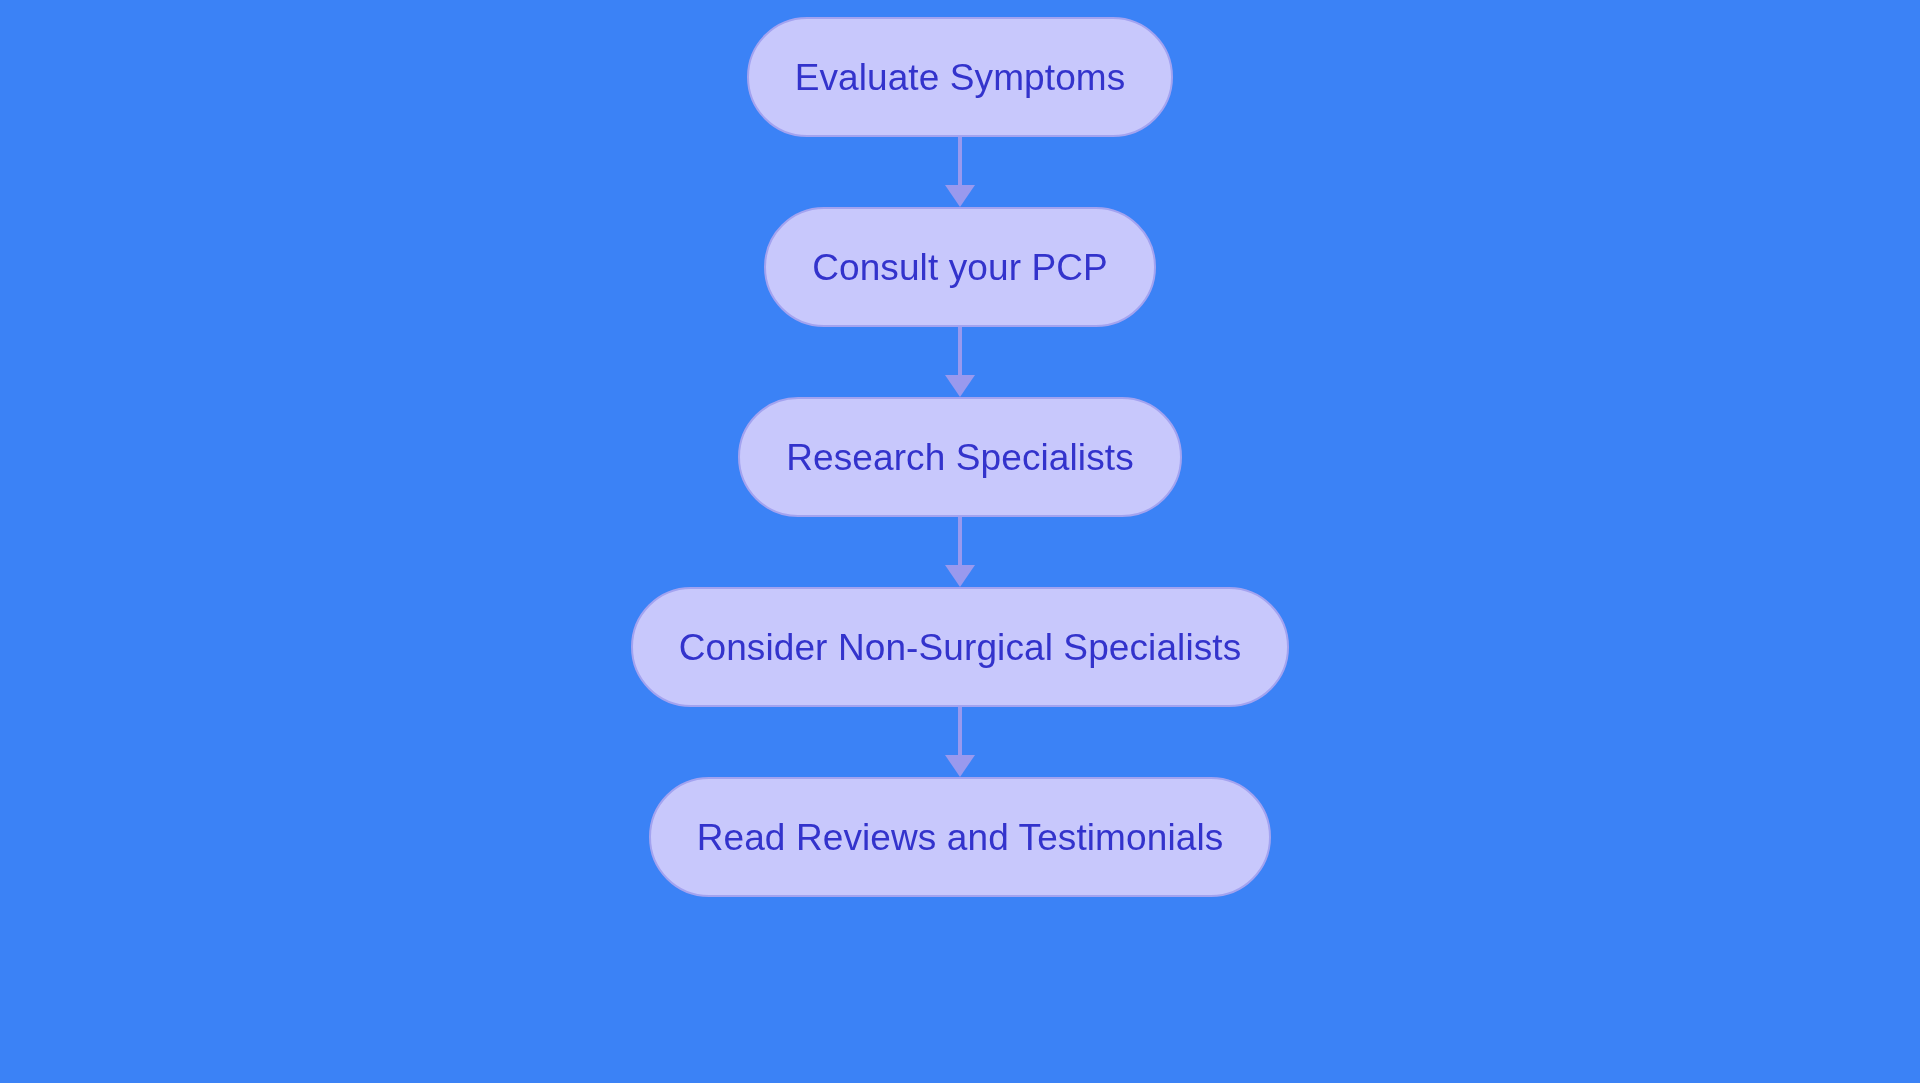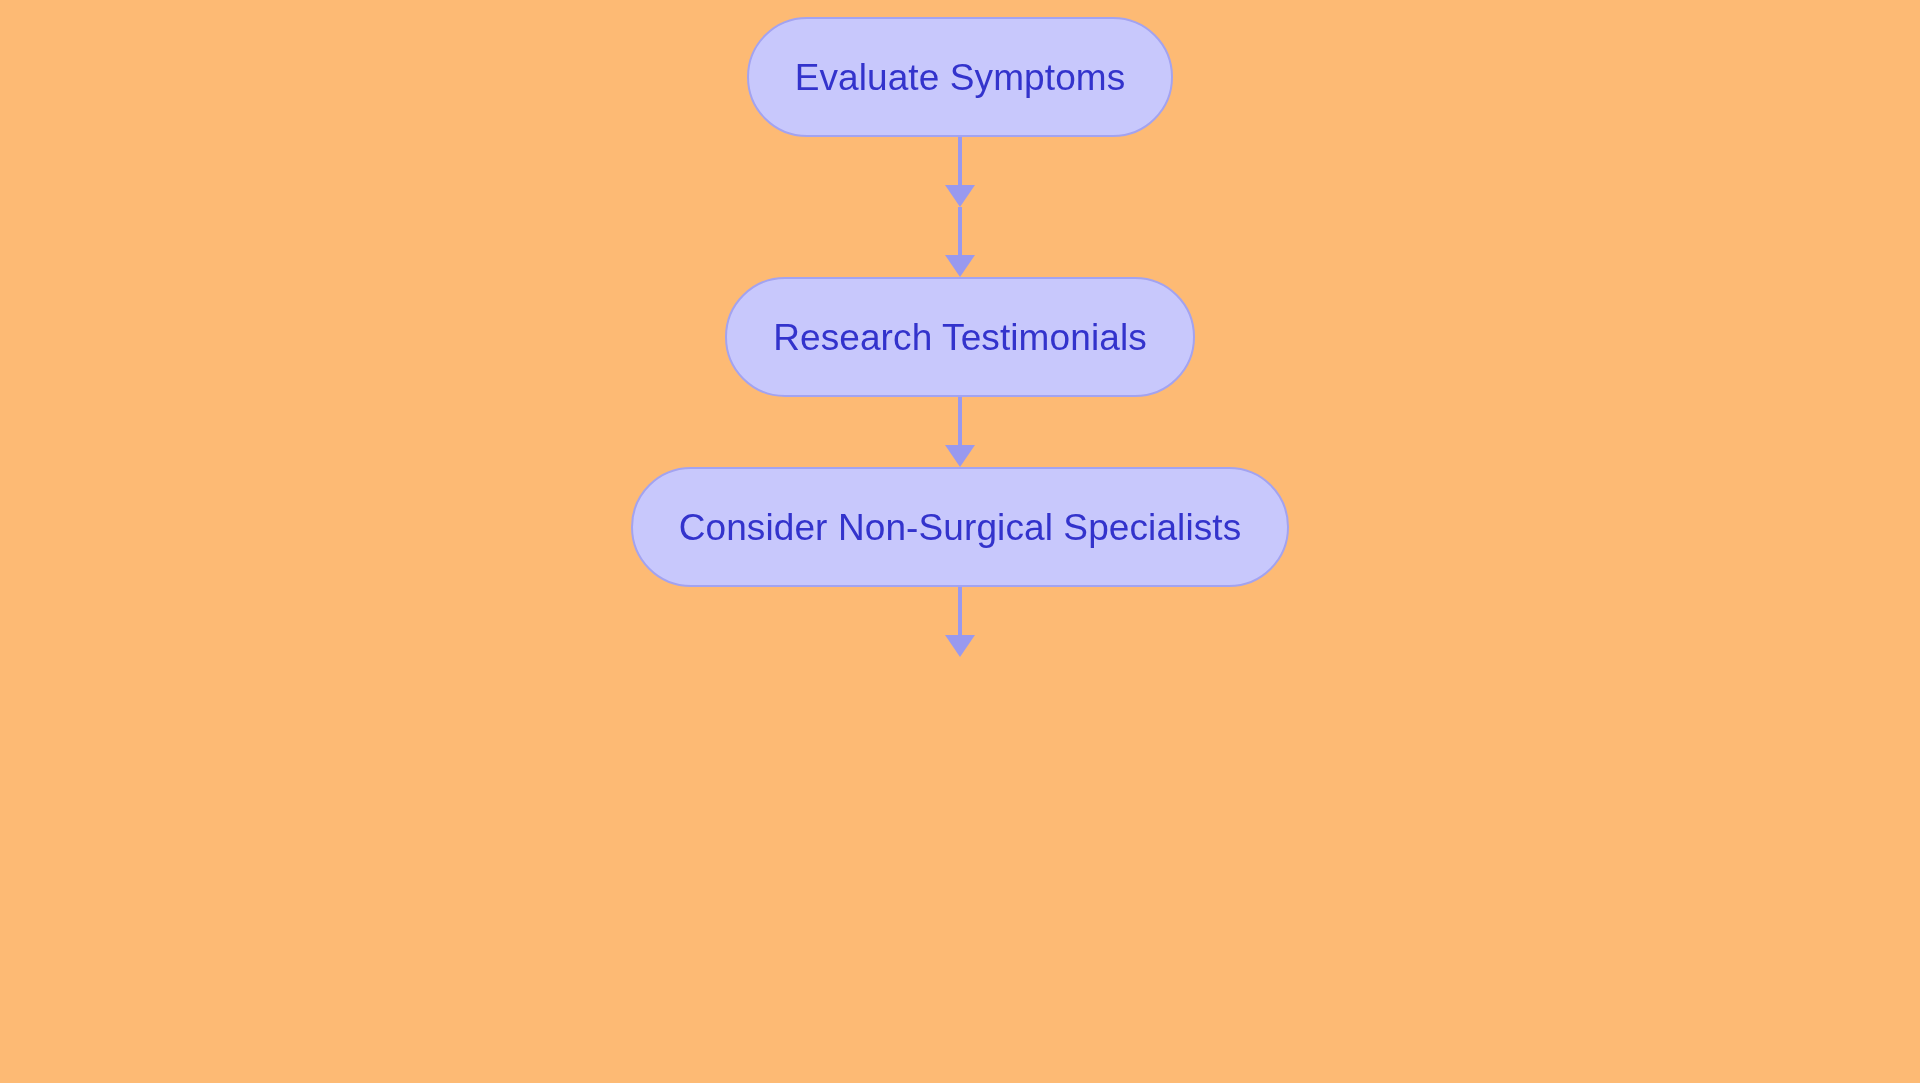--- a/index.html
+++ b/index.html
@@ -11,21 +11,21 @@
     height: 1083px;
     background: #ffffff;
     font-family: "Liberation Sans", sans-serif;
     overflow: hidden;
   }
 
   #flowchart {
     position: relative;
     width: 1920px;
     height: 1083px;
-    background: #fdba74;
+    background: #3b82f6;
     display: flex;
     flex-direction: column;
     align-items: center;
     justify-content: flex-start;
   }
 
   .chain {
     position: relative;
     display: flex;
     flex-direction: column;
@@ -84,39 +84,45 @@
 
     <div class="node">
       <span class="node-label">Evaluate Symptoms</span>
     </div>
 
     <div class="connector">
       <div class="connector-line"></div>
       <div class="connector-head"></div>
     </div>
 
+    <div class="node">
+      <span class="node-label">Consult your PCP</span>
+    </div>
 
     <div class="connector">
       <div class="connector-line"></div>
       <div class="connector-head"></div>
     </div>
 
     <div class="node">
-      <span class="node-label">Research Testimonials</span>
+      <span class="node-label">Research Specialists</span>
     </div>
 
     <div class="connector">
       <div class="connector-line"></div>
       <div class="connector-head"></div>
     </div>
 
     <div class="node">
       <span class="node-label">Consider Non-Surgical Specialists</span>
     </div>
 
     <div class="connector">
       <div class="connector-line"></div>
       <div class="connector-head"></div>
     </div>
 
+    <div class="node">
+      <span class="node-label">Read Reviews and Testimonials</span>
+    </div>
 
   </div>
 </div>
 
 </body></html>

